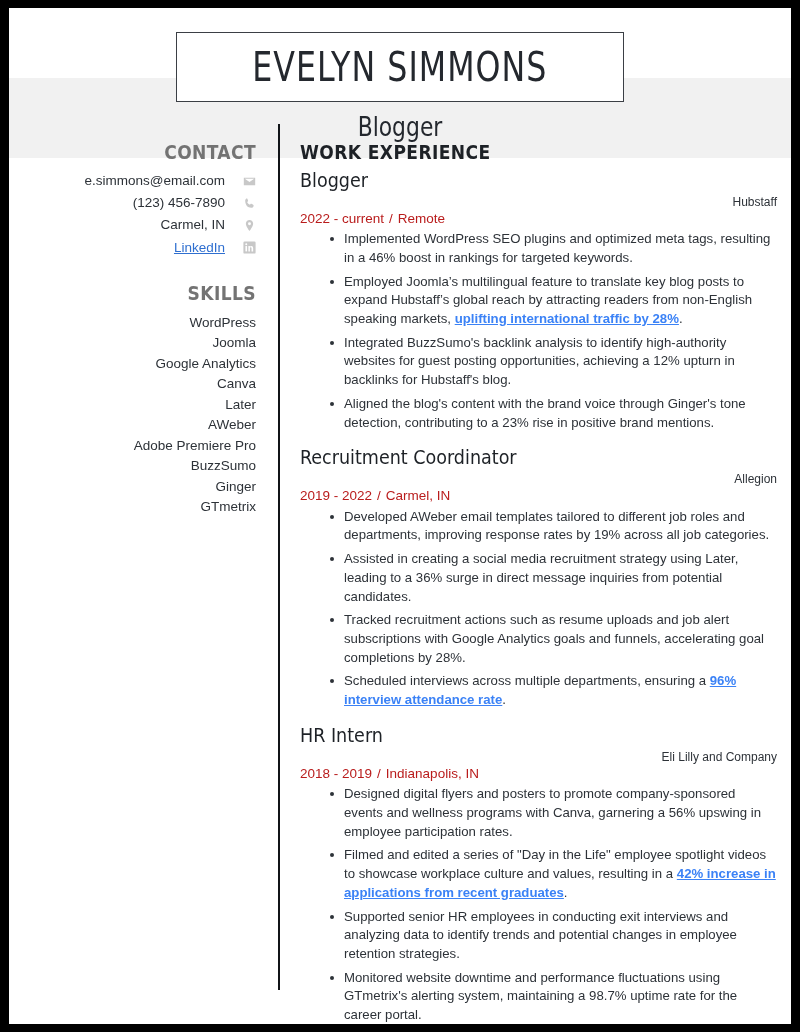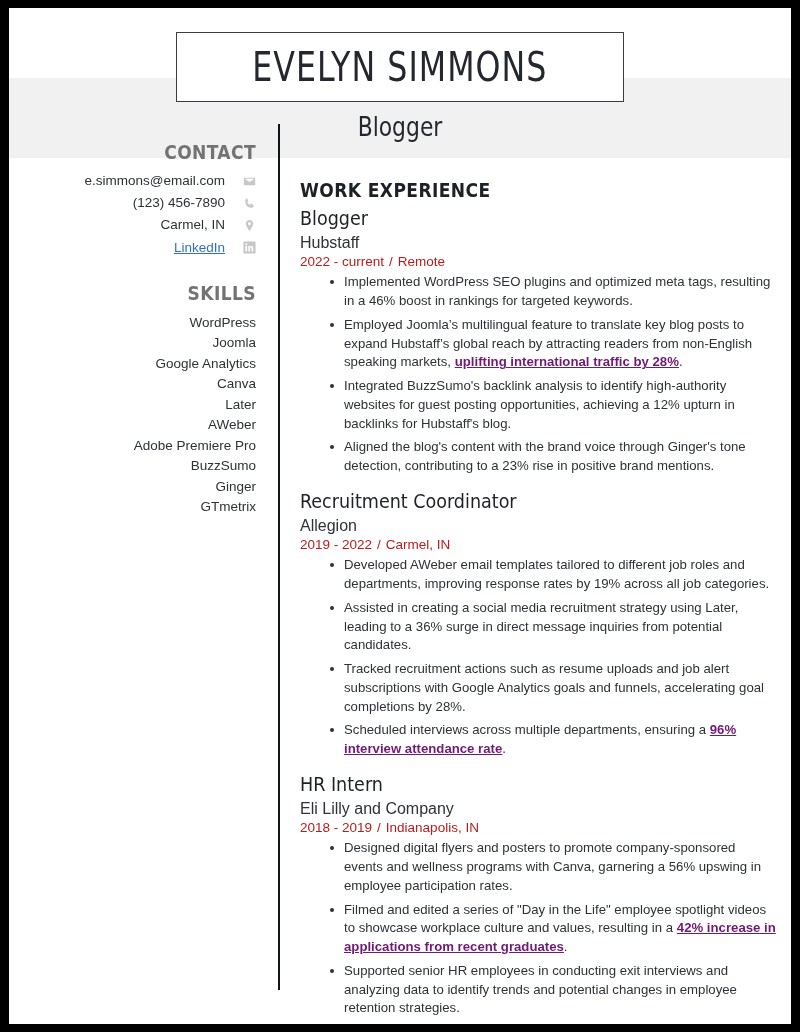--- a/index.html
+++ b/index.html
@@ -100,21 +100,20 @@
   .divider {
     width: 2px;
     flex: 0 0 2px;
     background: #111418;
   }
   .col-right {
     flex: 1 1 auto;
     box-sizing: border-box;
     padding: 18px 14px 5px 20px;
     min-width: 0;
-    margin-top: 38px;
   }
 
   
   .side-heading {
     font-family: "DejaVu Sans Condensed", "Liberation Sans Narrow", "Liberation Sans", sans-serif;
     font-size: 19px;
     font-weight: 700;
     letter-spacing: 0.4px;
     color: #737373;
     margin: 0 0 9px 0;
@@ -167,23 +166,24 @@
   .job { margin-bottom: 14px; }
   .job:last-child { margin-bottom: 0; }
   .job-title {
     font-family: "DejaVu Sans Condensed", "Liberation Sans Narrow", "Liberation Sans", sans-serif;
     font-size: 19.5px;
     color: #1d2126;
     line-height: 1.22;
     margin-bottom: 1px;
   }
   .job-company {
-    font-size: 16px;
+    font-size: 12px;
     color: #2d3238;
     line-height: 1.35;
+    text-align: right;
   }
   .job-meta {
     font-size: 13.5px;
     color: #b91c1c;
     line-height: 1.35;
     margin-bottom: 2px;
   }
   .job-meta .sep { padding: 0 5px; }
 
   ul.bullets {
@@ -206,21 +206,21 @@
     left: 0;
     top: 7px;
     width: 4px;
     height: 4px;
     border-radius: 50%;
     background: #2d3238;
   }
   .hl {
     font-weight: 700;
     text-decoration: underline;
-    color: #701a75;
+    color: #3b82f6;
   }
 </style>
 </head>
 <body>
 
 <div class="page">
   <div class="sheet">
 
     <div class="header">
       <div class="header-band"></div>

